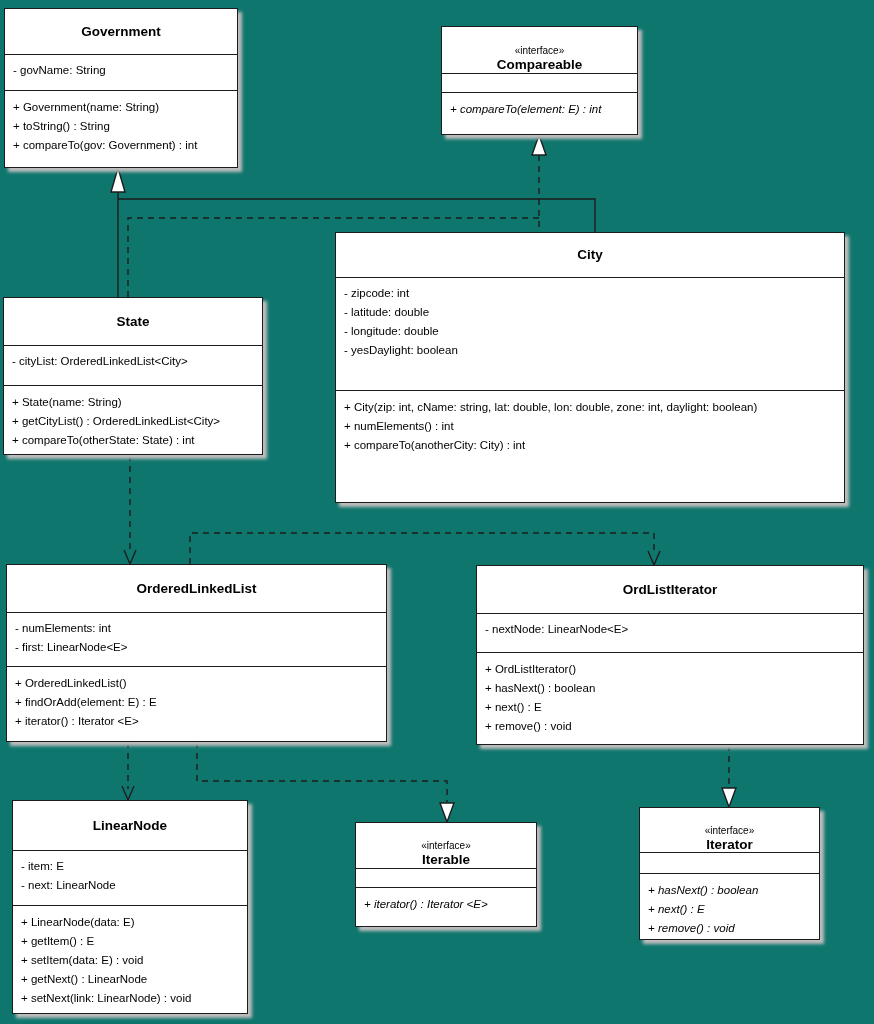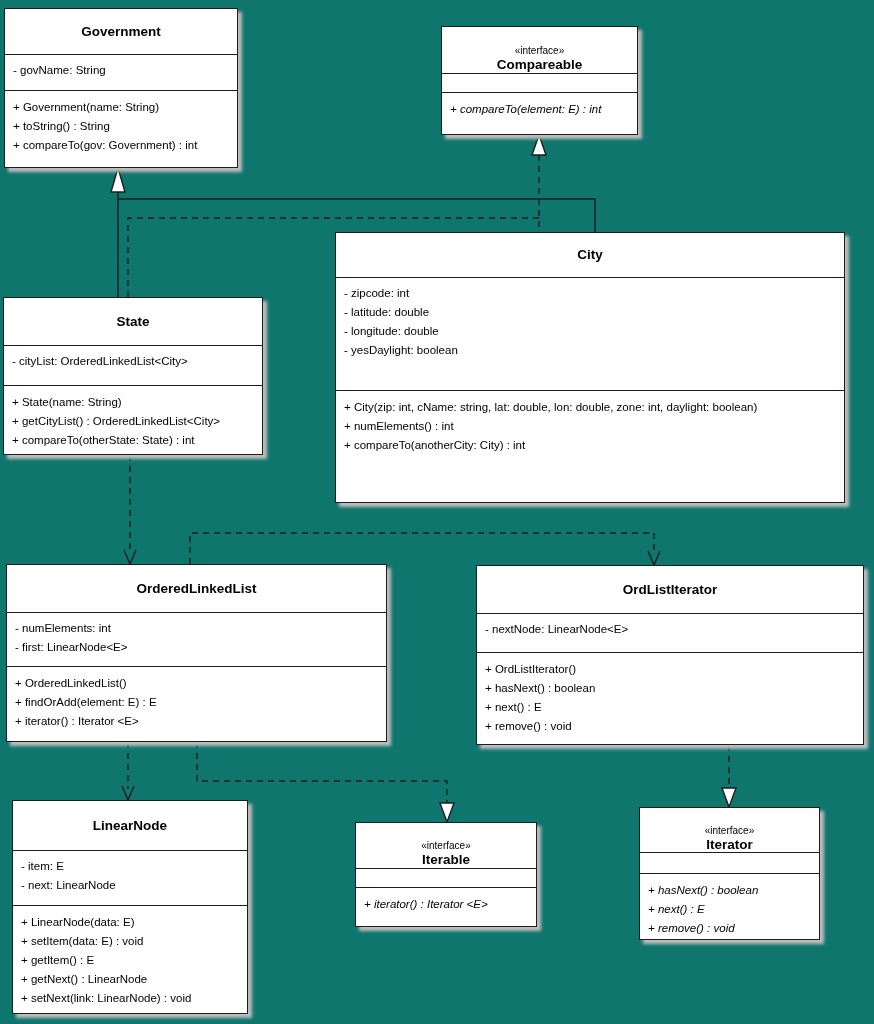--- a/index.html
+++ b/index.html
@@ -202,22 +202,22 @@
   <div class="uml-box" style="left:12px; top:800px; width:236px; height:214px;">
     <div class="uml-title" style="height:50px;">
       <span class="uml-name">LinearNode</span>
     </div>
     <div class="uml-attrs" style="height:55px;">
       <div class="uml-member">- item: E</div>
       <div class="uml-member">- next: LinearNode</div>
     </div>
     <div class="uml-methods">
       <div class="uml-member">+ LinearNode(data: E)</div>
+      <div class="uml-member">+ getItem() : E</div>
       <div class="uml-member">+ setItem(data: E) : void</div>
-      <div class="uml-member">+ getItem() : E</div>
       <div class="uml-member">+ getNext() : LinearNode</div>
       <div class="uml-member">+ setNext(link: LinearNode) : void</div>
     </div>
   </div>
 
   <div class="uml-box" style="left:355px; top:822px; width:182px; height:105px;">
     <div class="uml-title" style="height:46px;">
       <span class="uml-stereotype">«interface»</span>
       <span class="uml-name">Iterable</span>
     </div>

